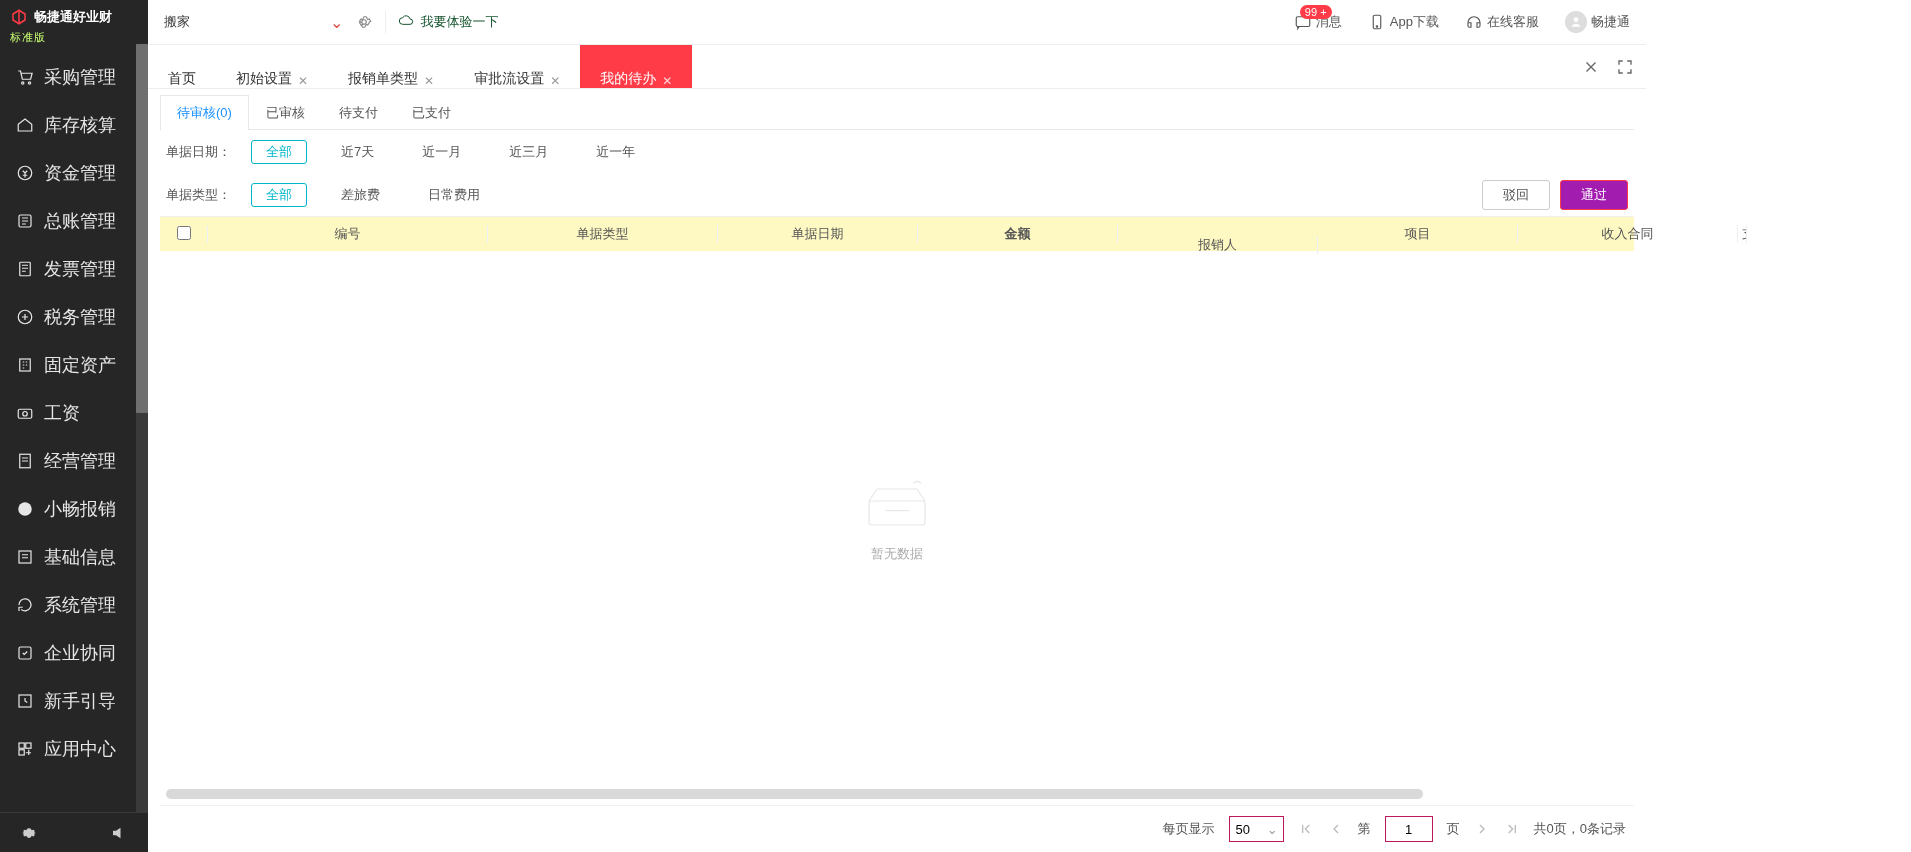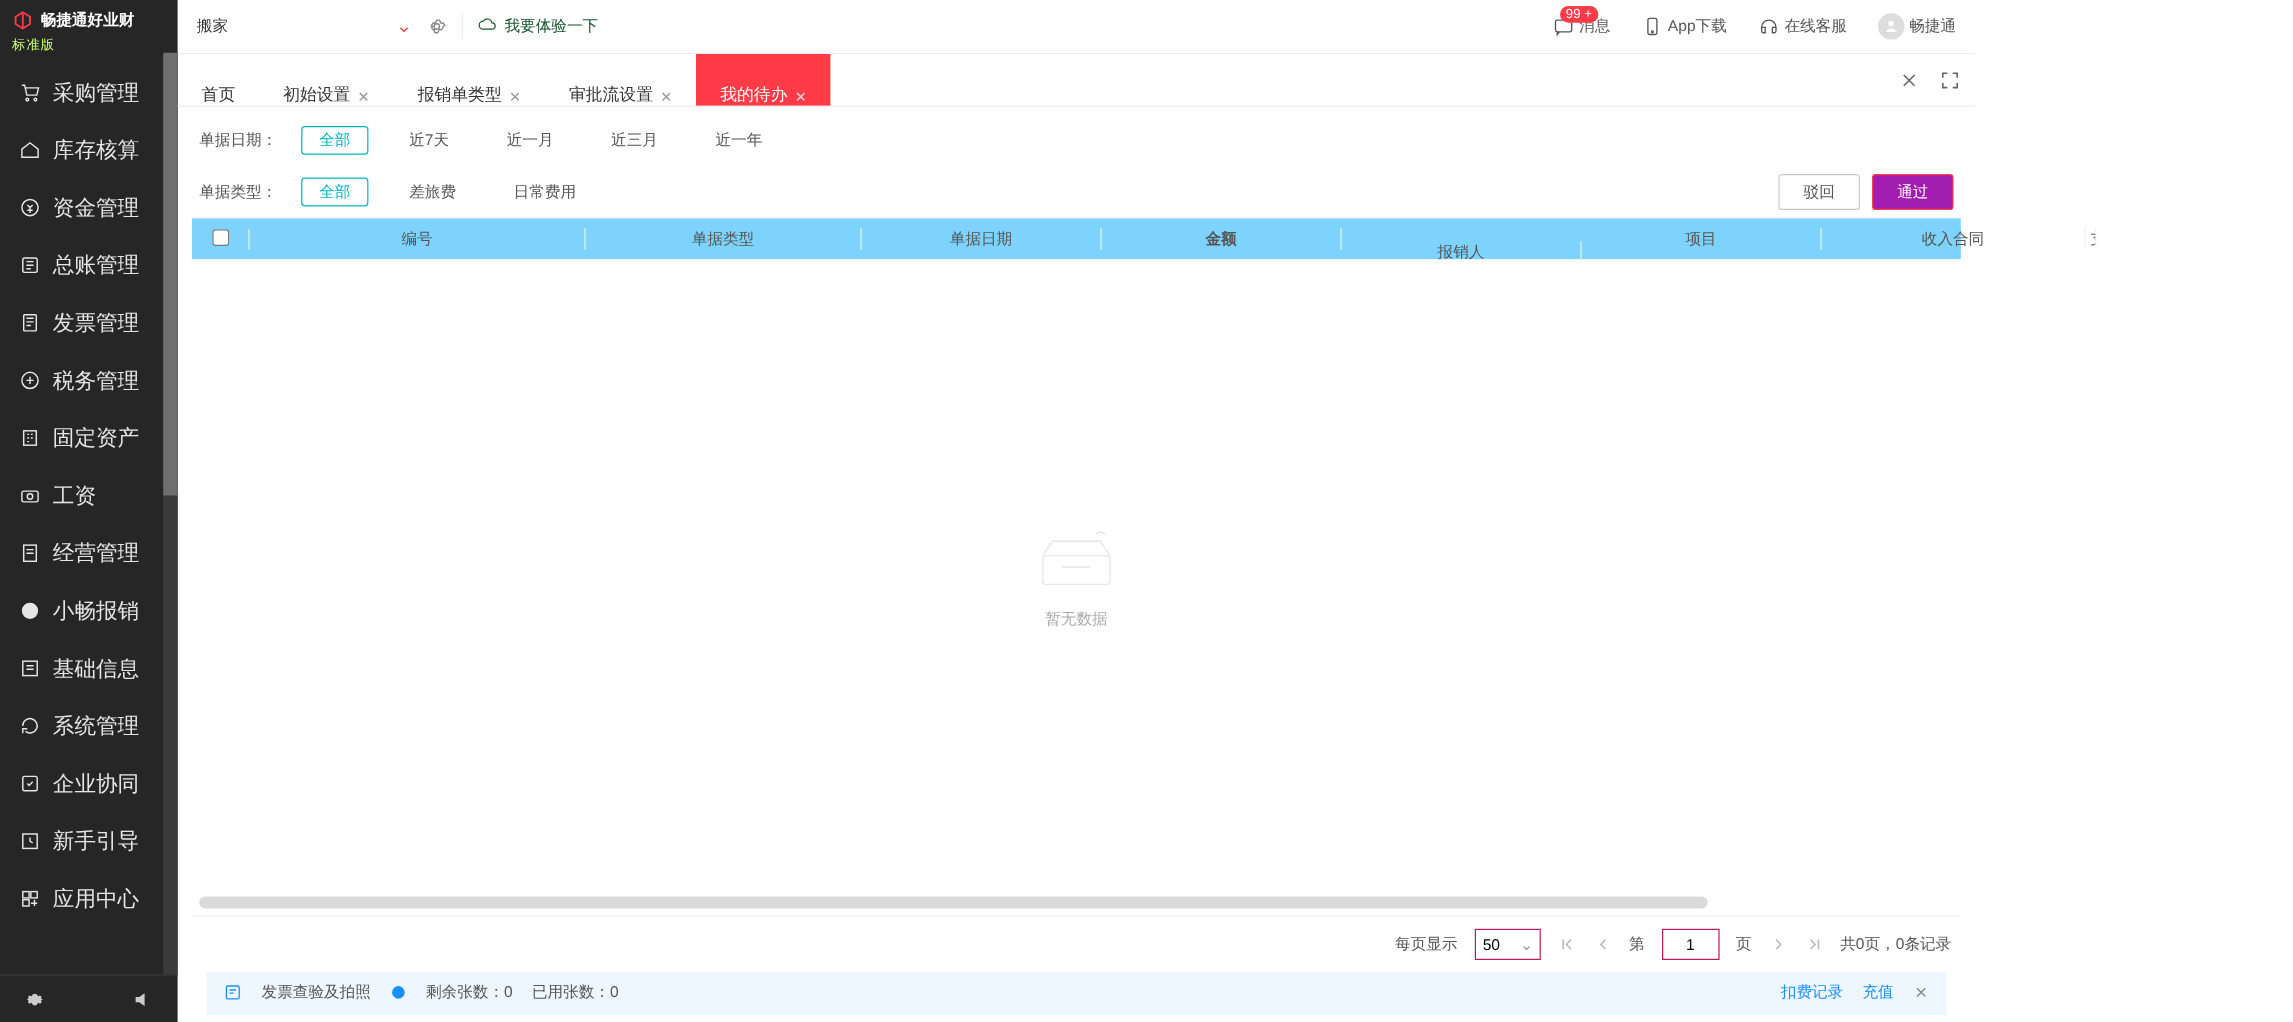--- a/index.html
+++ b/index.html
@@ -62,21 +62,21 @@
 .action-row { display:flex; align-items:center; padding:10px 6px 6px; }
 .action-label { color:#555; }
 .action-chip { padding:2px 14px; border-radius:3px; cursor:pointer; color:#555; margin-left:20px; }
 .action-chip.active { border:1px solid #00b5c9; color:#00b5c9; }
 .action-spacer { flex:1; }
 .btn { height:30px; padding:0 20px; border-radius:3px; font-size:13px; cursor:pointer; border:1px solid #ccc; background:#fff; color:#555; margin-left:10px; }
 .btn.primary { background:#a21caf; border-color:#ff3b47; color:#fff; }
 
 
 .table-wrap { flex:1; display:flex; flex-direction:column; border-top:1px solid #f0f0f0; min-height:0; }
-.thead { display:flex; background:#7dd3fc; height:34px; align-items:center; color:#555; font-size:13px; }
+.thead { display:flex; background:#fef9c3; height:34px; align-items:center; color:#555; font-size:13px; }
 .th { flex:0 0 auto; text-align:center; border-right:1px solid #edf0f3; padding:0 4px; overflow:hidden; white-space:nowrap; text-overflow:ellipsis;}
 .th.chk { width:48px;}
 .th.c1{width:280px;} .th.c2{width:230px;} .th.c3{width:200px;} .th.c4{width:200px;font-weight:bold;} .th.c5{width:200px;margin-top:22px;} .th.c6{width:200px;} .th.c7{width:220px;} .th.c8{flex:1;}
 .tbody { flex:1; display:flex; flex-direction:column; align-items:center; justify-content:center; color:#aaa; gap:10px; min-height:0; }
 .empty-img { width:80px; height:60px; opacity:.35; }
 .table-scroll { height:10px; background:#fff; position:relative; margin:2px 6px 6px; }
 .table-scroll .thumb { position:absolute; left:0; top:0; bottom:0; width:86%; background:#d9d9d9; border-radius:5px; }
 
 
 .pager { display:flex; align-items:center; justify-content:flex-end; gap:14px; padding:10px 8px; color:#555; border-top:1px solid #f0f0f0; }
@@ -339,20 +339,26 @@
         <svg viewBox="0 0 24 24" fill="none" stroke="currentColor" stroke-width="1.8">
             <path d="M6 6l12 12M6 18L18 6"></path>
           </svg>
         <svg viewBox="0 0 24 24" fill="none" stroke="currentColor" stroke-width="1.8">
             <path d="M4 9V4h5M20 9V4h-5M4 15v5h5M20 15v5h-5"></path>
           </svg>
       </div>
     </div>
 
     <div class="content">
+      <div class="subtabs">
+        <div class="subtab active"><span>待审核(0)</span></div>
+        <div class="subtab"><span>已审核</span></div>
+        <div class="subtab"><span>待支付</span></div>
+        <div class="subtab"><span>已支付</span></div>
+      </div>
 
       <div class="filter-row">
         <span class="filter-label">单据日期：</span>
         <span class="filter-chip active">全部</span>
         <span class="filter-chip">近7天</span>
         <span class="filter-chip">近一月</span>
         <span class="filter-chip">近三月</span>
         <span class="filter-chip">近一年</span>
       </div>
 
@@ -409,34 +415,16 @@
         <span>页</span>
         <svg class="pgicon" viewBox="0 0 24 24" fill="none" stroke="currentColor" stroke-width="2">
             <path d="M9 6l6 6-6 6"></path>
           </svg>
         <svg class="pgicon" viewBox="0 0 24 24" fill="none" stroke="currentColor" stroke-width="2">
             <path d="M7 6l6 6-6 6M17 6v12"></path>
           </svg>
         <span>共0页，0条记录</span>
       </div>
 
-      <div class="footstrip">
-        <svg class="doc-icon" viewBox="0 0 24 24" fill="none" stroke="currentColor" stroke-width="1.6">
-            <rect x="4" y="4" width="16" height="16" rx="2"></rect>
-            <path d="M8 9h8M8 13h5"></path>
-          </svg>
-        <span>发票查验及拍照</span>
-        <svg class="info-icon" viewBox="0 0 24 24" fill="currentColor">
-            <circle cx="12" cy="12" r="9"></circle>
-          </svg>
-        <span><span>剩余张数：</span><span>0</span></span>
-        <span><span>已用张数：</span><span>0</span></span>
-        <div class="spacer"></div>
-        <a>扣费记录</a>
-        <a>充值</a>
-        <svg class="x" viewBox="0 0 24 24" fill="none" stroke="currentColor" stroke-width="2">
-            <path d="M6 6l12 12M6 18L18 6"></path>
-          </svg>
-      </div>
     </div>
 
   </div>
 </div>
 
 </body></html>

